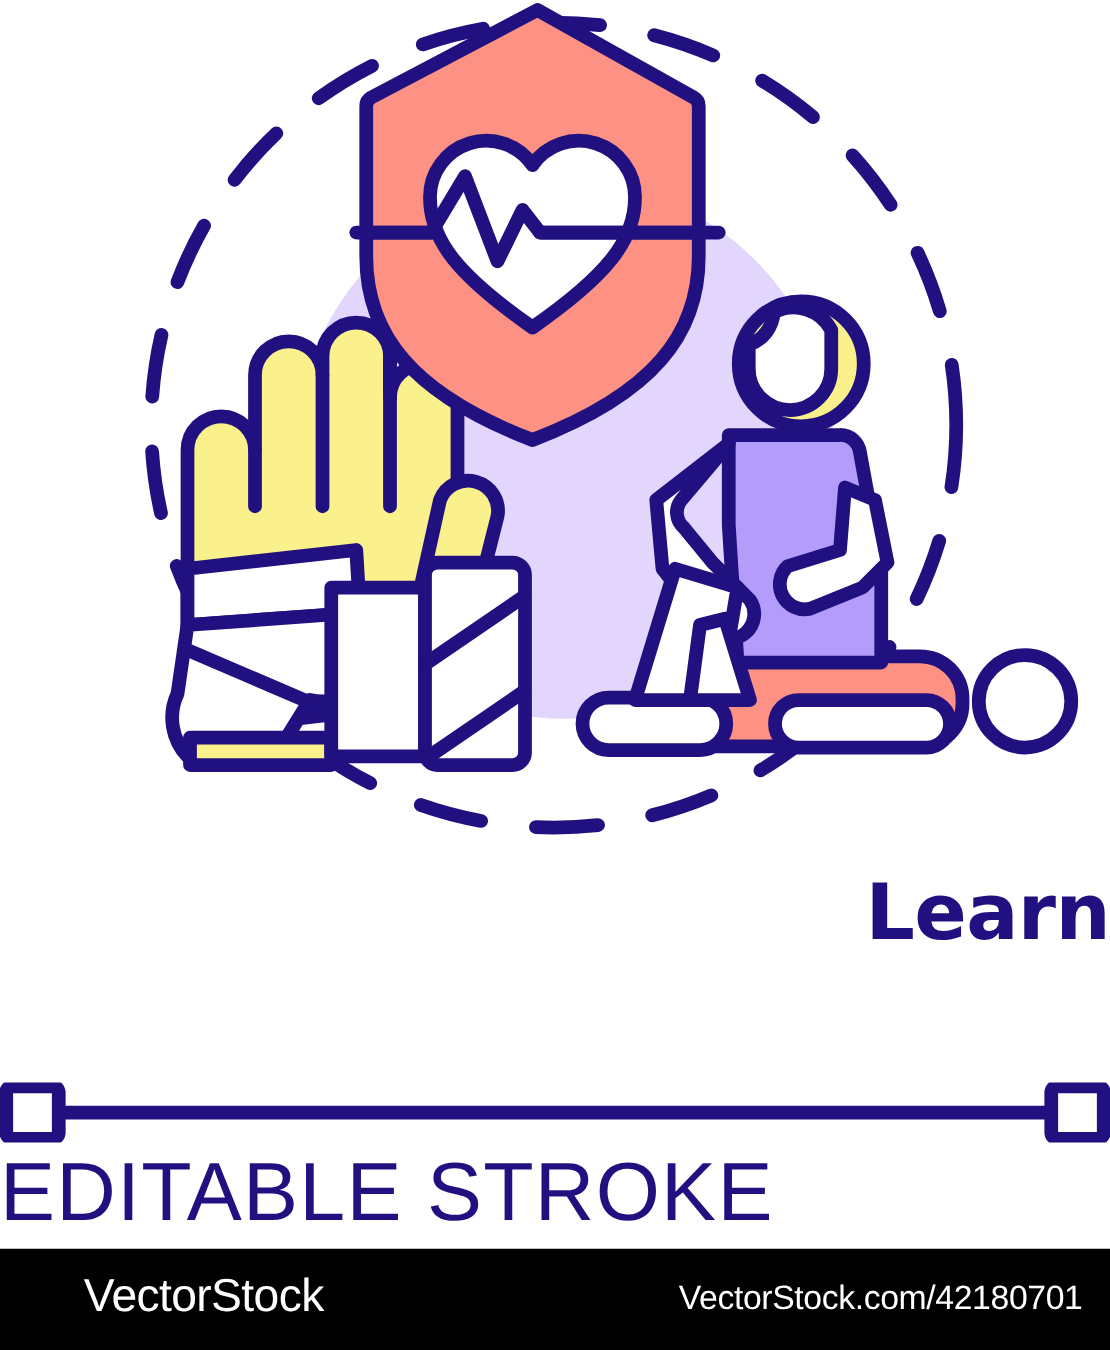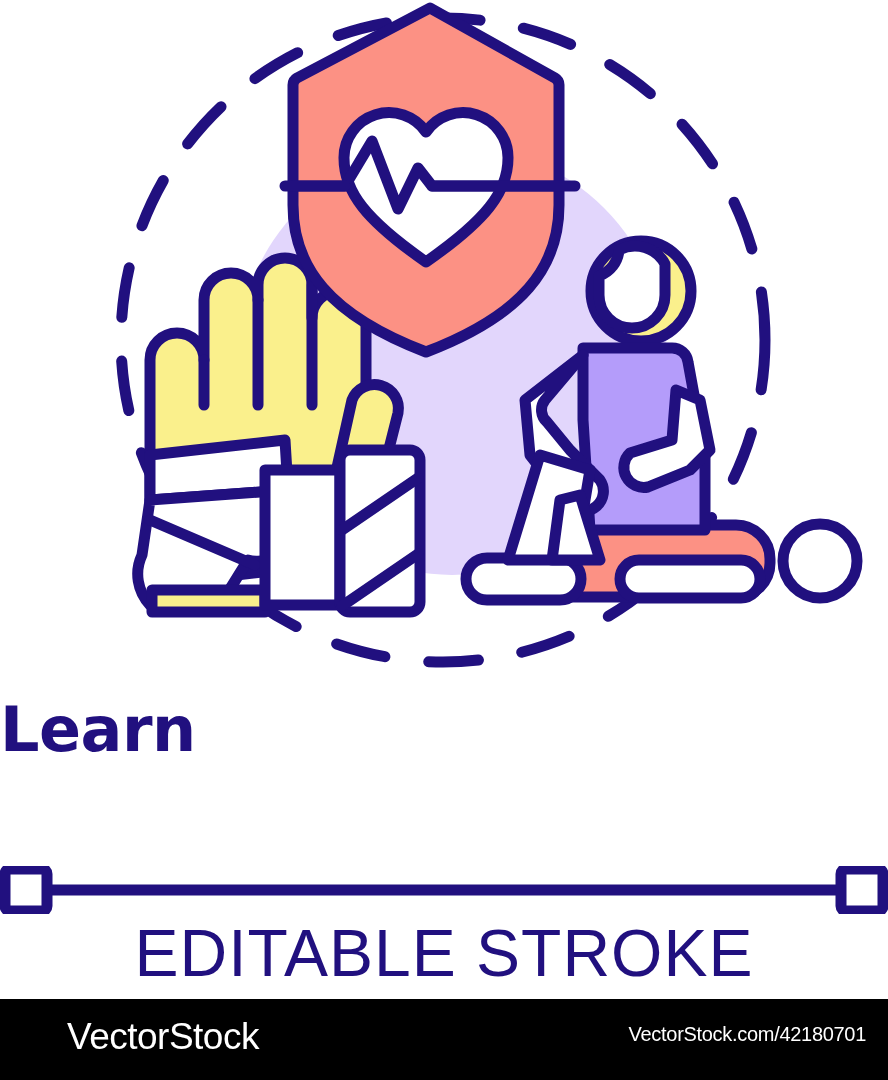--- a/index.html
+++ b/index.html
@@ -27,21 +27,21 @@
     width: 888px;
     height: 690px;
   }
 
   
   #title-block {
     position: absolute;
     left: 0;
     top: 692px;
     width: 888px;
-    text-align: left;
+    text-align: right;
     line-height: 1.0;
   }
   .title-line {
     display: block;
     color: #21107f;
     font-family: "DejaVu Sans", sans-serif;
     font-weight: bold;
     letter-spacing: -0.5px;
   }
   #title-line-1 {
@@ -61,21 +61,20 @@
     width: 888px;
     height: 48px;
   }
 
   
   #editable-stroke-caption {
     position: absolute;
     left: 0;
     top: 915px;
     width: 888px;
-    text-align: center;
     color: #21107f;
     font-family: "Liberation Sans", sans-serif;
     font-weight: normal;
     font-size: 66px;
     letter-spacing: 1px;
     white-space: nowrap;
   }
 
   
   #watermark-bar {
@@ -95,21 +94,21 @@
     font-size: 37px;
     font-weight: normal;
     letter-spacing: -0.5px;
     margin-left: 29px;
   }
   #watermark-url {
     position: absolute;
     right: 22px;
     top: 24px;
     font-family: "Liberation Sans", sans-serif;
-    font-size: 20px;
+    font-size: 27px;
     font-weight: normal;
     letter-spacing: -0.3px;
   }
 </style>
 </head>
 <body>
 
 <div id="stage">
 
   <svg id="illustration" viewBox="0 0 888 690" xmlns="http://www.w3.org/2000/svg">

